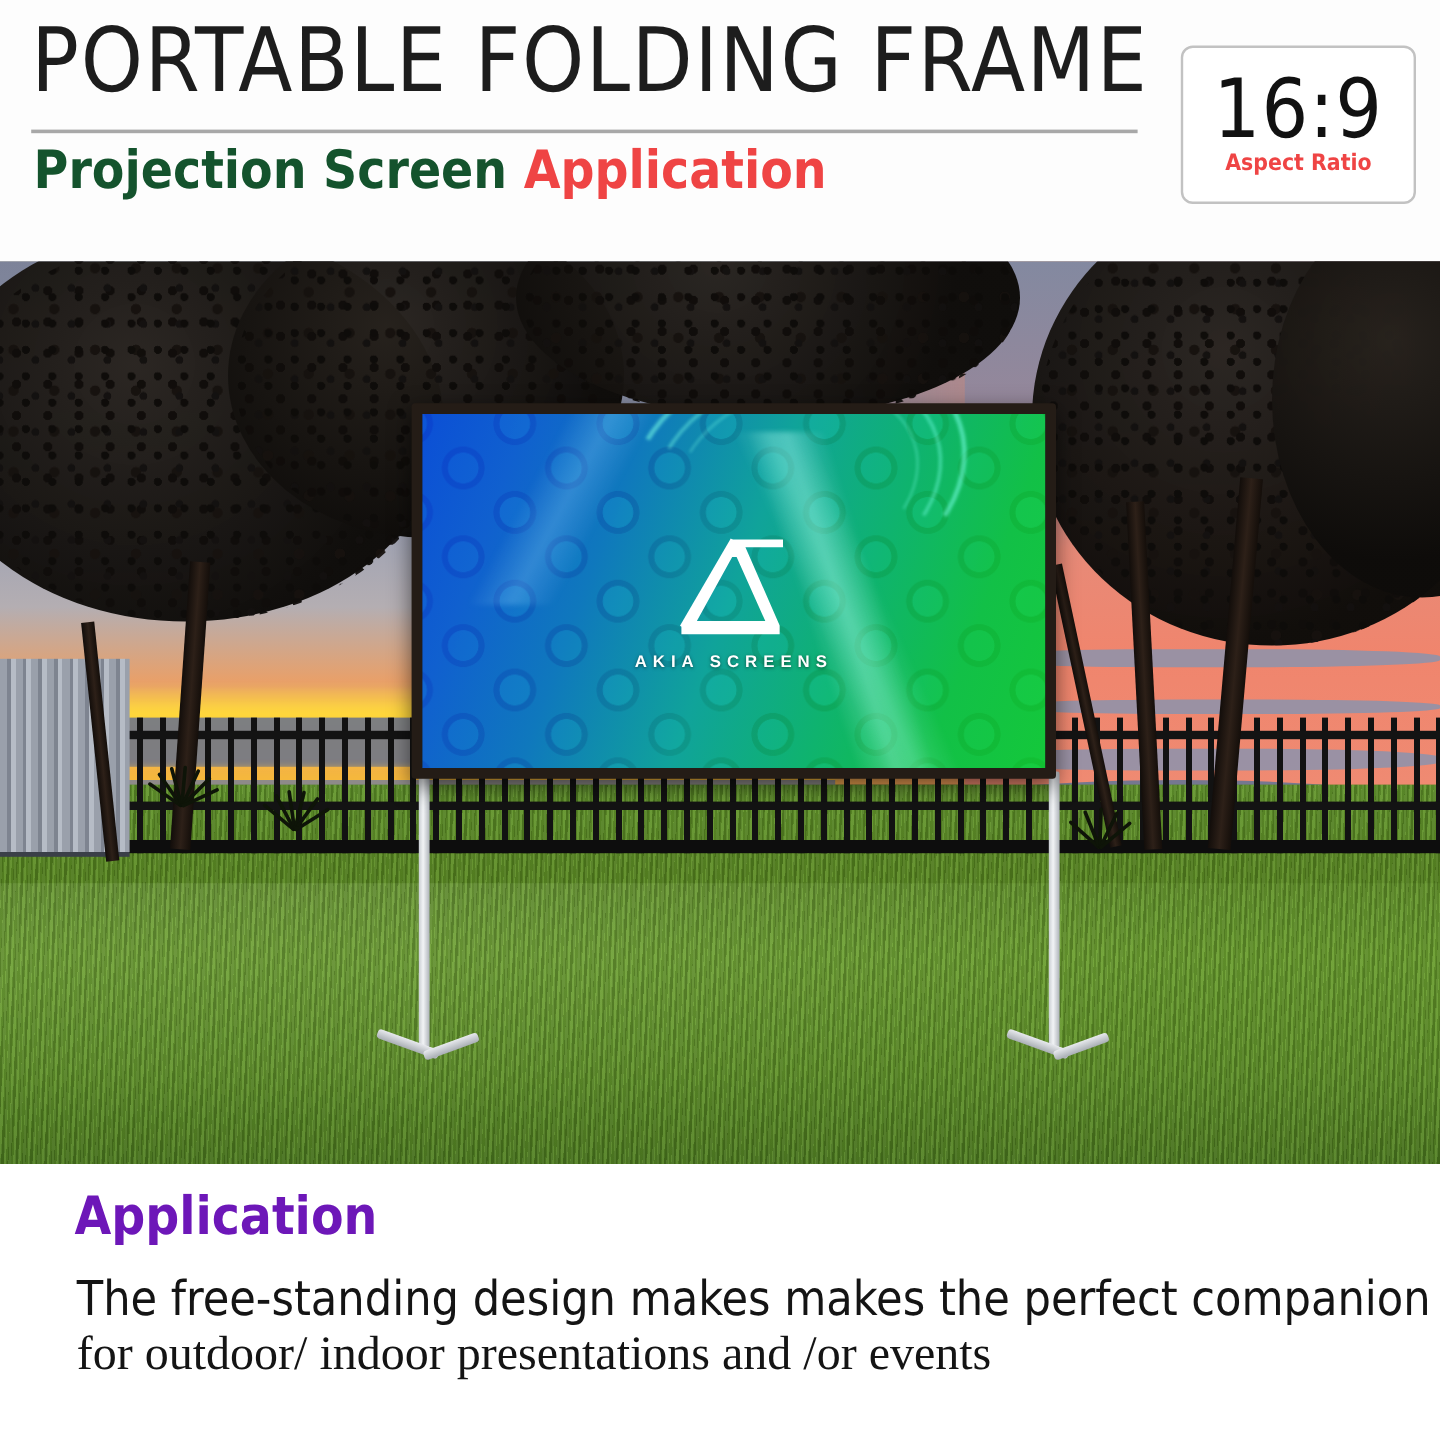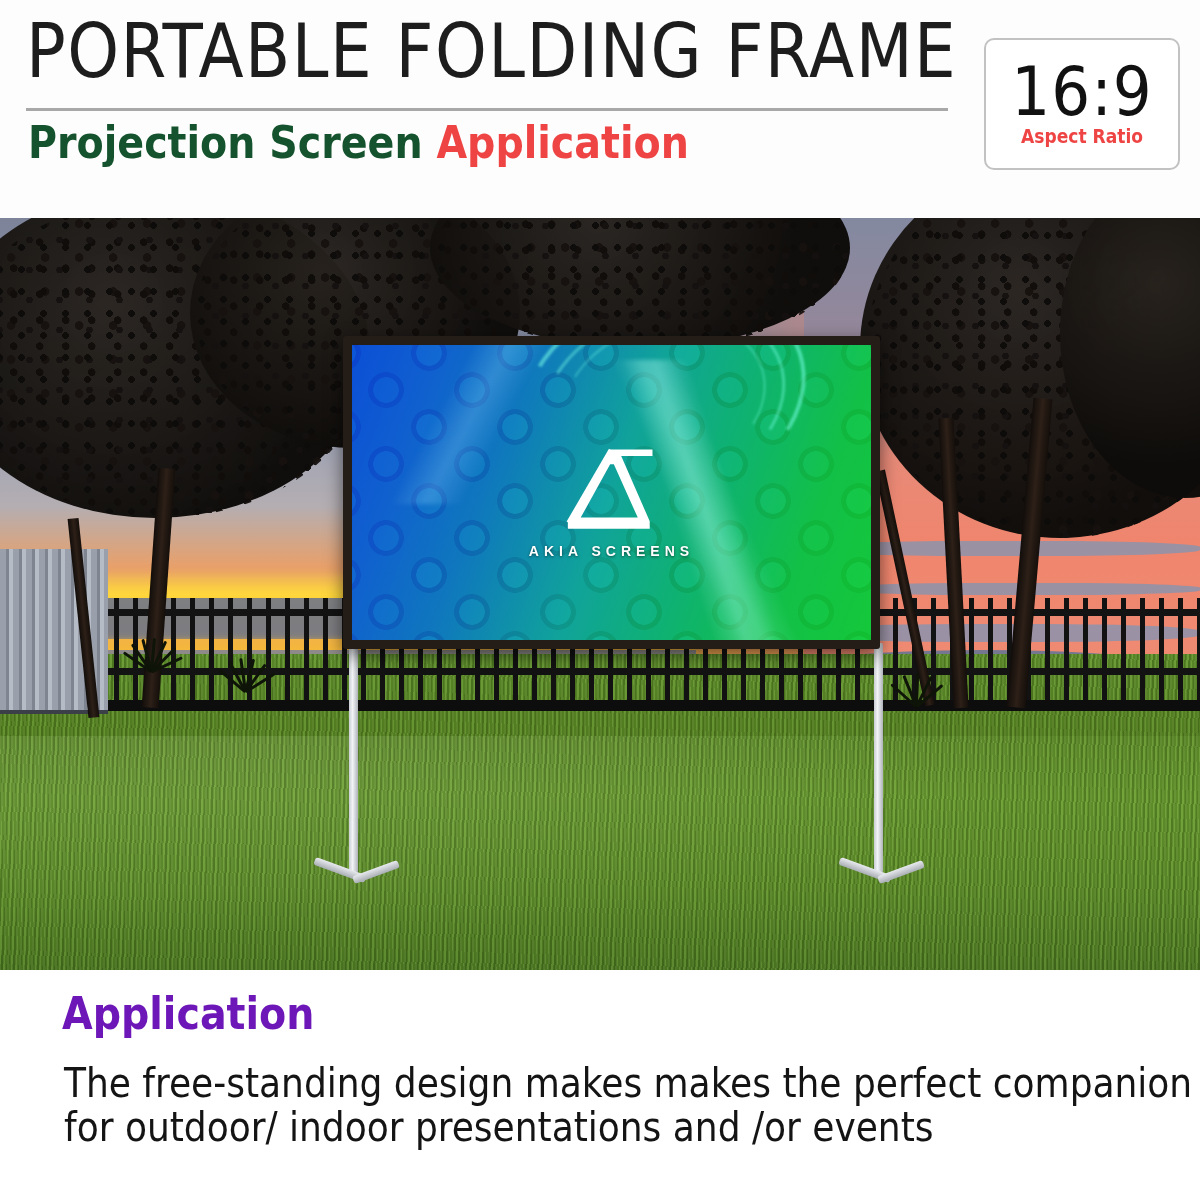--- a/index.html
+++ b/index.html
@@ -187,21 +187,21 @@
     position:absolute; left:62px; top:22px; color:#6d17b8;
     font-family:"Liberation Sans Narrow","DejaVu Sans Condensed","Liberation Sans", sans-serif;
     font-size:44px; font-weight:bold; letter-spacing:0px; line-height:1;
   }
   .body-line {
     position:absolute; left:64px; color:#141414;
     font-family:"Liberation Sans Narrow","DejaVu Sans Condensed","Liberation Sans", sans-serif;
     font-size:40px; font-weight:500; line-height:1.18; white-space:nowrap;
   }
   .body-line.l1 { top:90px; }
-  .body-line.l2 { top:134px; }
+  .body-line.l2 { top:134px;font-family:Liberation Serif, serif; }
 </style>
 </head>
 <body>
 
 <div class="page">
 
   <div class="header">
 
     <div class="title-block">
       <div class="main-title">PORTABLE FOLDING FRAME</div>

